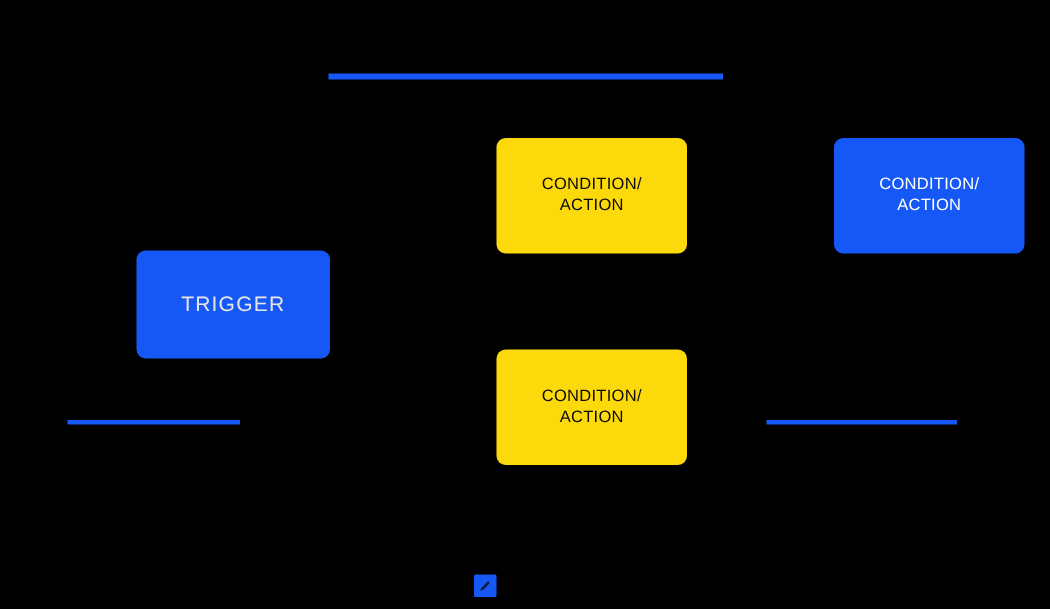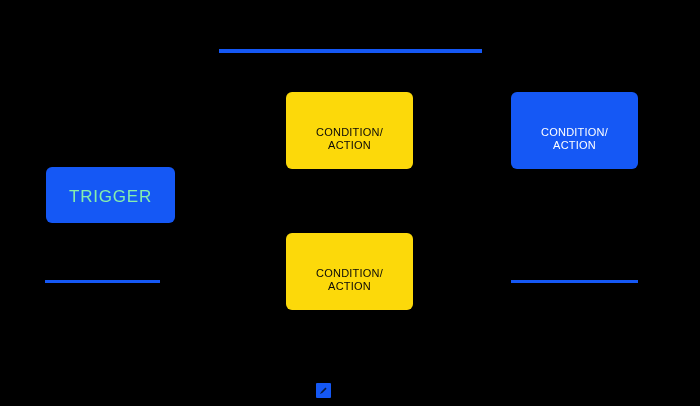--- a/index.html
+++ b/index.html
@@ -14,41 +14,42 @@
     background: #000000;
     overflow: hidden;
     font-family: "Liberation Sans", sans-serif;
   }
 
   
   .node {
     position: absolute;
     border-radius: 6px;
     display: flex;
-    align-items: flex-end;
+    align-items: center;
     justify-content: center;
     text-align: center;
     line-height: 1.25;
     letter-spacing: 0.2px;
     box-sizing: border-box;
     padding: 16px 6px;
+    margin-left: 45px;
   }
   .node-label {
     display: block;
     white-space: pre-line;
   }
 
   .node.trigger {
     left: 46px;
     top: 167px;
     width: 129px;
-    height: 56px;
+    height: 72px;
     background: #1558F5;
-    color: #86efac;
-    font-size: 17px;
+    color: #e5e5e5;
+    font-size: 14px;
     letter-spacing: 0.8px;
   }
 
   .node.cond-top {
     left: 286px;
     top: 92px;
     width: 127px;
     height: 77px;
     background: #FCD90A;
     color: #0A0A0A;

